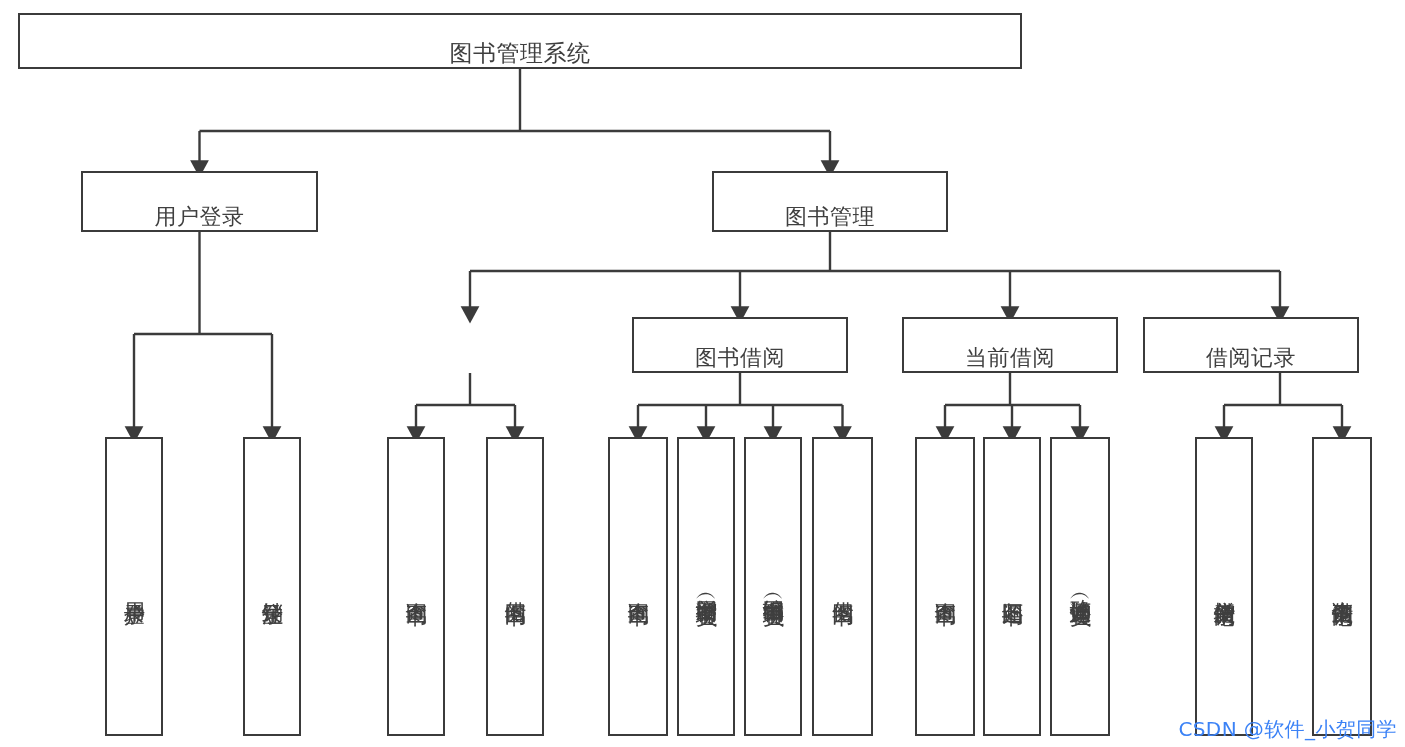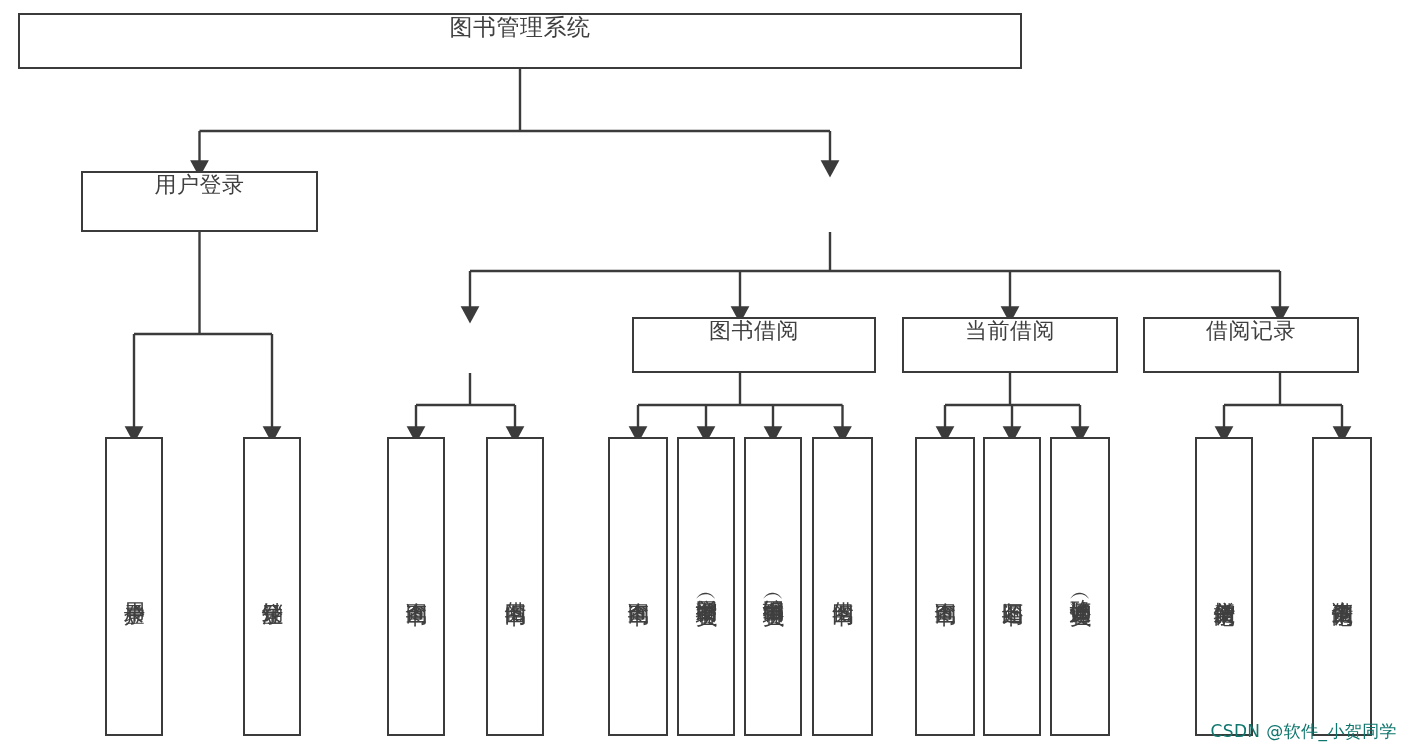--- a/index.html
+++ b/index.html
@@ -26,21 +26,21 @@
     width: 1405px;
     height: 747px;
     pointer-events: none;
   }
   .node {
     position: absolute;
     box-sizing: border-box;
     background: #ffffff;
     border: 2.4px solid #3b3b3b;
     display: flex;
-    align-items: flex-start;
+    align-items: flex-end;
     justify-content: center;
     z-index: 2;
   }
   .node .label {
     color: #3f3f3f;
     line-height: 1.12;
     white-space: nowrap;
     letter-spacing: 0.5px;
   }
   .node.horizontal .label {
@@ -59,22 +59,22 @@
     font-size: 21.5px;
     line-height: 1.22;
     letter-spacing: 1px;
     text-align: center;
     max-height: 100%;
   }
   .watermark {
     position: absolute;
     right: 8px;
     bottom: 4px;
-    font-size: 17px;
-    color: #0f766e;
+    font-size: 20px;
+    color: #3b82f6;
     letter-spacing: 0.4px;
     z-index: 5;
     white-space: nowrap;
   }
 </style>
 </head>
 <body>
 
 <div id="canvas">
 
@@ -121,22 +121,25 @@
       </g>
   </svg>
 
   <div class="node root horizontal" style="left: 18px; top: 13px; width: 1004px; height: 56px;">
     <span class="label">图书管理系统</span>
   </div>
 
   <div class="node horizontal" style="left: 81px; top: 171px; width: 237px; height: 61px;">
     <span class="label">用户登录</span>
   </div>
+  <div class="node horizontal" style="left: 712px; top: 171px; width: 236px; height: 61px;">
+    <span class="label">图书管理</span>
+  </div>
 
-  <div class="node horizontal" style="left: 632px; top: 317px; width: 244px; height: 56px;">
+  <div class="node horizontal" style="left: 632px; top: 317px; width: 216px; height: 56px;">
     <span class="label">图书借阅</span>
   </div>
   <div class="node horizontal" style="left: 902px; top: 317px; width: 216px; height: 56px;">
     <span class="label">当前借阅</span>
   </div>
   <div class="node horizontal" style="left: 1143px; top: 317px; width: 216px; height: 56px;">
     <span class="label">借阅记录</span>
   </div>
 
   <div class="node vertical" style="left: 105px; top: 437px; width: 58px; height: 299px;">

